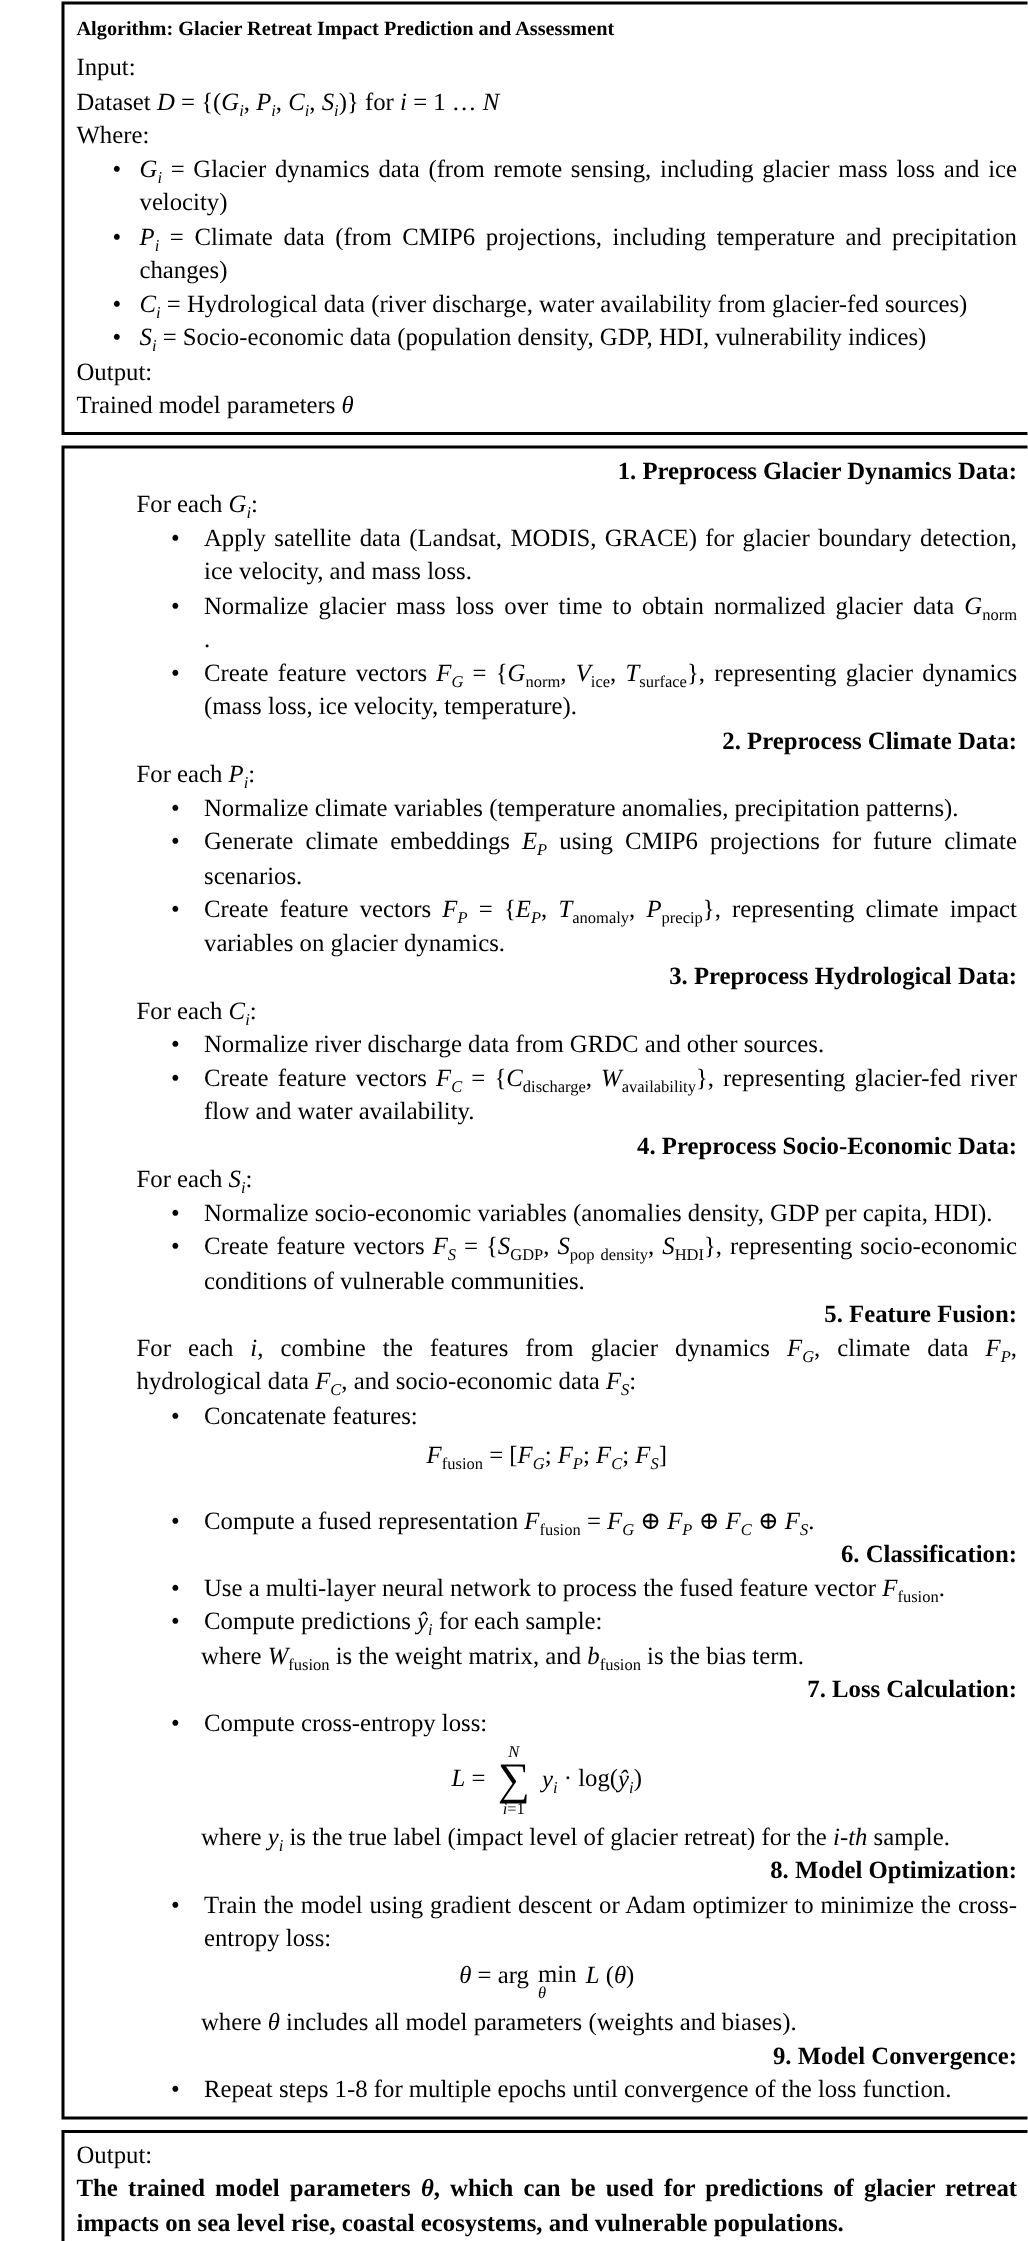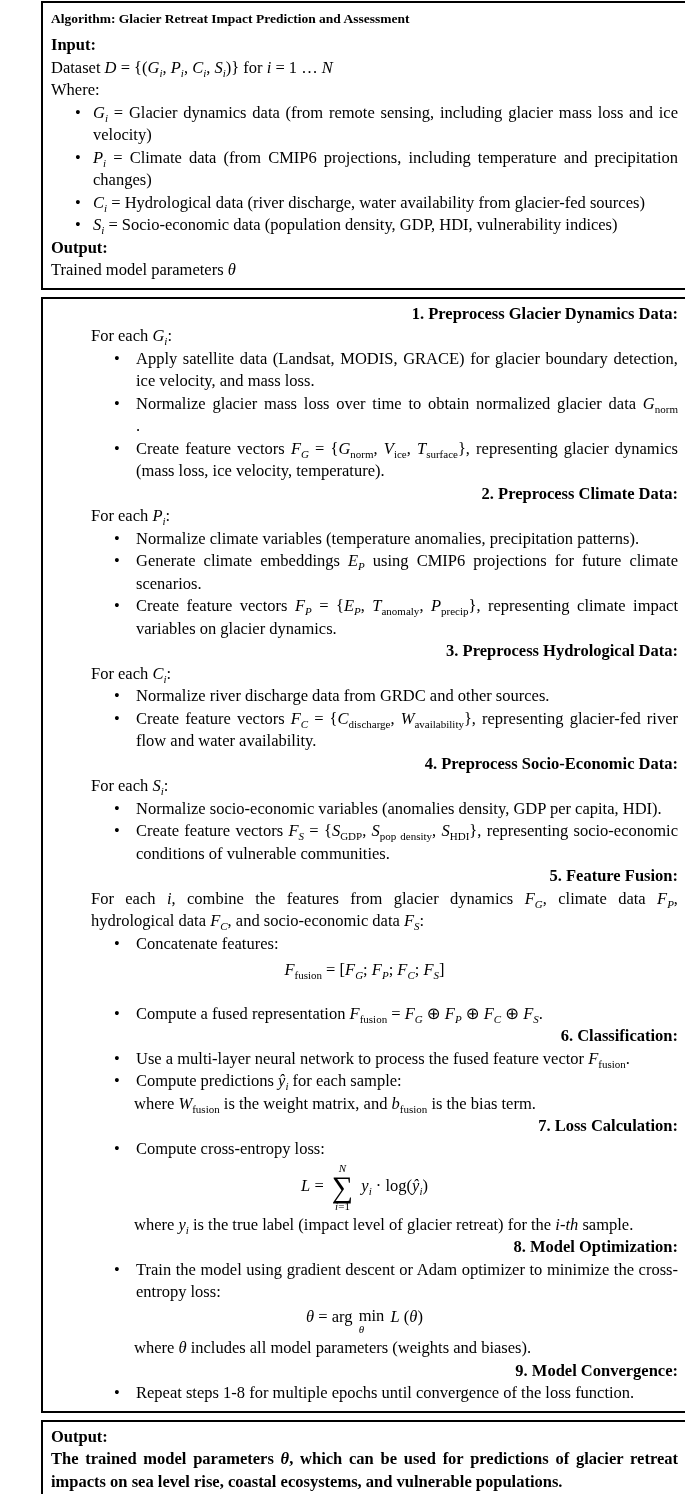--- a/index.html
+++ b/index.html
@@ -1,29 +1,29 @@
 <!DOCTYPE html>
 <html><head>
 <meta charset="utf-8">
 <style>
   html,body{margin:0;padding:0;background:#ffffff;}
   body{width:685px;font-family:"Liberation Serif","DejaVu Serif",serif;color:#000;font-size:16.5px;line-height:22.5px;}
   .page{box-sizing:border-box;width:650px;padding:1px;margin-left:40px;}
   .box{border:2px solid #000;background:#fff;padding:4px 9px 6px 8px;margin-bottom:7px;box-sizing:border-box;}
   .box:last-child{margin-bottom:0;}
-  .bold{font-weight:bold;}
+  .bold{font-weight:normal;}
   .algo-title{font-size:13.5px;font-weight:bold;line-height:20px;margin:2px 0 5px 0;}
   .step-title{font-weight:bold;text-align:right;}
   .foreach{margin-left:40px;}
   .intro{margin-left:40px;text-align:justify;}
   .hdr-row{display:flex;margin-left:24px;}
   .hdr-row .glyph{flex:0 0 18px;}
   .b-row{display:flex;margin-left:63px;}
   .b-row .glyph{flex:0 0 22px;}
-  .b-text{flex:1 1 auto;text-align:justify;font-family:Liberation Serif, serif;}
+  .b-text{flex:1 1 auto;text-align:justify;}
   .fj{text-align-last:justify;}
   .note{margin-left:83px;}
   .eq{text-align:center;margin:2px 0;}
   .eq-gap{margin:4px 0 21px 0;}
   .just{text-align:justify;font-weight:bold;}
   sub{font-size:11px;line-height:0;}
   
   .msum{display:inline-flex;flex-direction:column;align-items:center;vertical-align:middle;line-height:1;margin:0 4px;}
   .mt,.mb{font-size:11px;line-height:1.1;}
   .ms{font-size:30px;line-height:0.85;}

